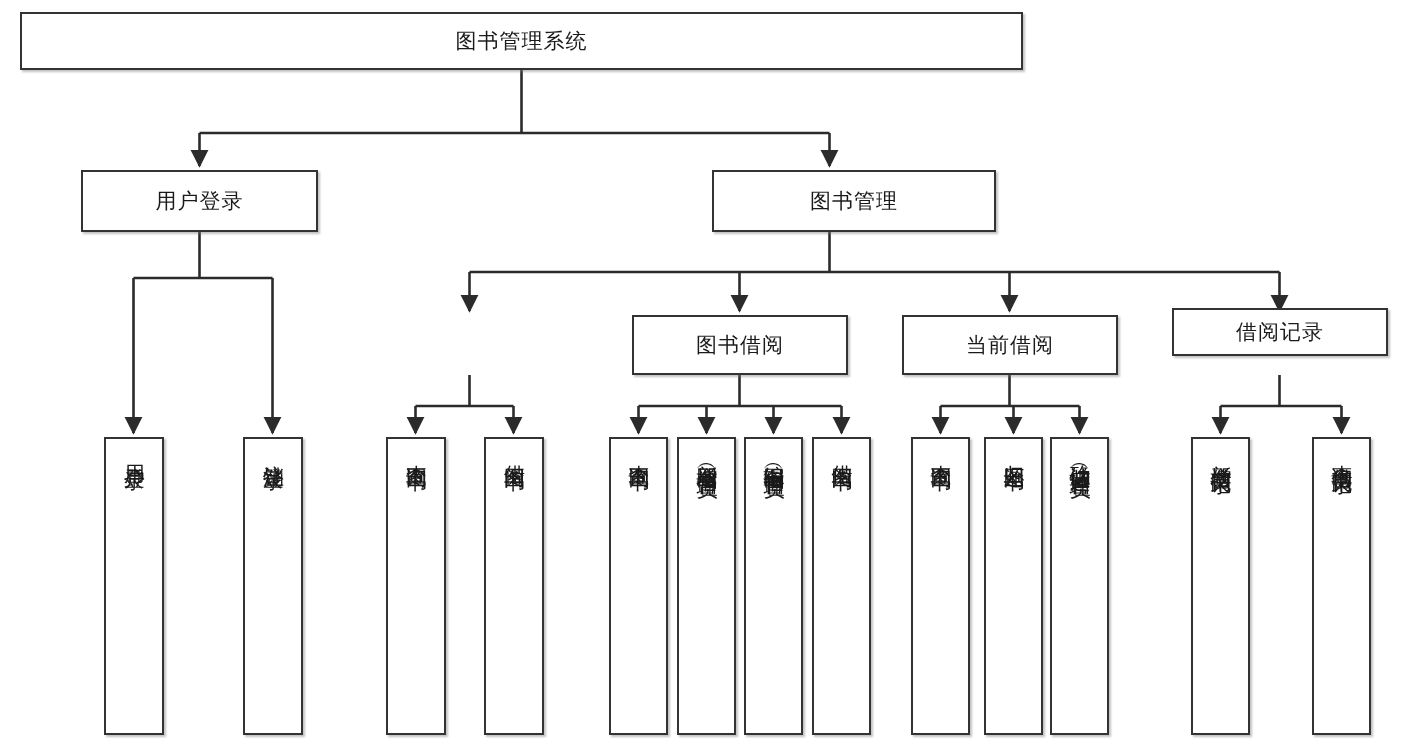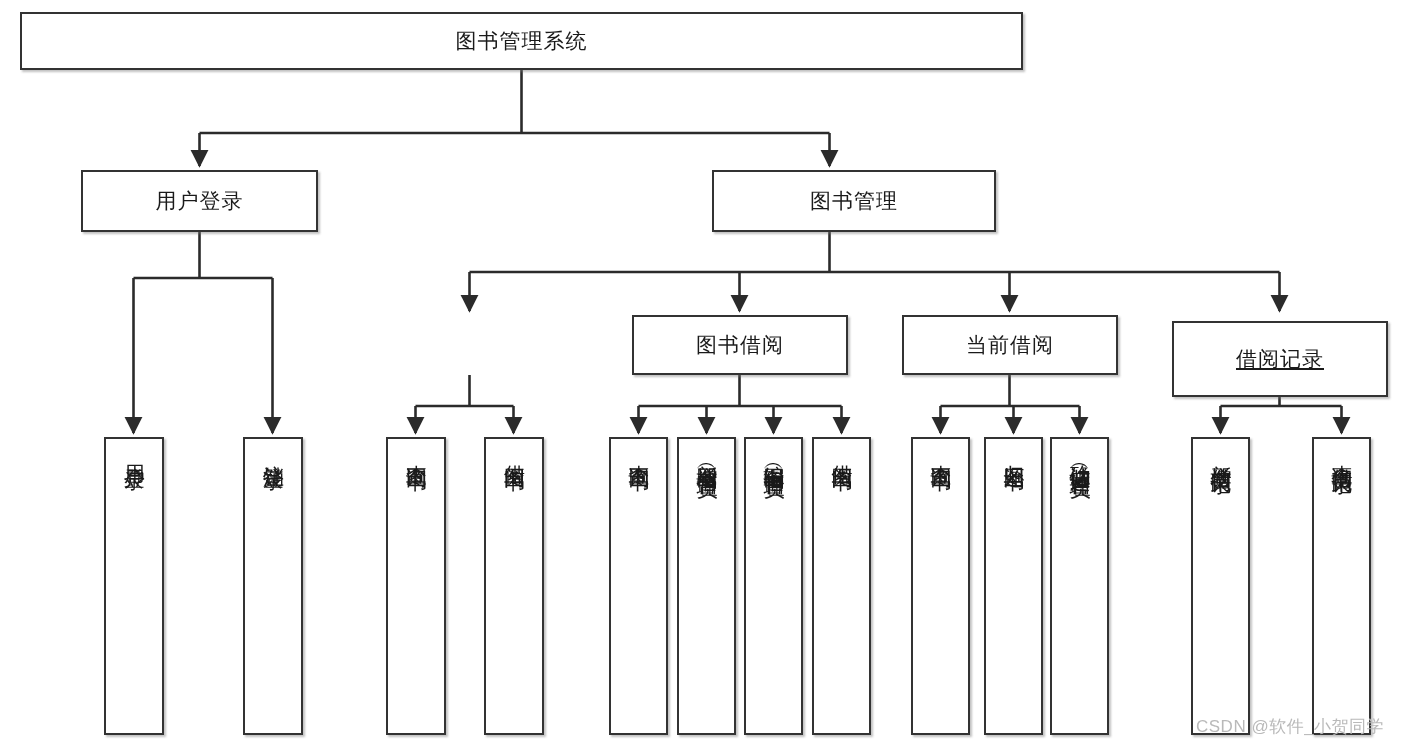--- a/index.html
+++ b/index.html
@@ -129,21 +129,21 @@
   <div class="node horiz" id="node-l2-1" style="left: 712px; top: 170px; width: 284px; height: 62px;">
     <span>图书管理</span>
   </div>
 
   <div class="node horiz" id="node-l3-2" style="left: 902px; top: 315px; width: 216px; height: 60px;">
     <span>当前借阅</span>
   </div>
   <div class="node horiz" id="node-l3-1" style="left: 632px; top: 315px; width: 216px; height: 60px;">
     <span>图书借阅</span>
   </div>
-  <div class="node horiz" id="node-l3-3" style="left: 1172px; top: 321px; width: 216px; height: 76px; text-decoration: underline;">
+  <div class="node horiz" id="node-l3-3" style="left: 1172px; top: 308px; width: 216px; height: 48px;">
     <span>借阅记录</span>
   </div>
 
   <div class="node vert" id="leaf-0" style="left: 104px; top: 437px; width: 60px; height: 298px;">
     <span class="vlabel">用户登录</span>
   </div>
   <div class="node vert" id="leaf-1" style="left: 243px; top: 437px; width: 60px; height: 298px;">
     <span class="vlabel">注销登录</span>
   </div>
   <div class="node vert" id="leaf-2" style="left: 386px; top: 437px; width: 60px; height: 298px;">
@@ -173,15 +173,14 @@
   <div class="node vert" id="leaf-10" style="left: 1050px; top: 437px; width: 59px; height: 298px;">
     <span class="vlabel">确认归还（管理员）</span>
   </div>
   <div class="node vert" id="leaf-11" style="left: 1191px; top: 437px; width: 59px; height: 298px;">
     <span class="vlabel">新增借阅记录</span>
   </div>
   <div class="node vert" id="leaf-12" style="left: 1312px; top: 437px; width: 59px; height: 298px;">
     <span class="vlabel">查询借阅记录</span>
   </div>
 
-  <div class="watermark" id="wm" style="left: 1196px; top: 715px;">CSDN @软件_小贺同学</div>
 
 </div>
 
 </body></html>

